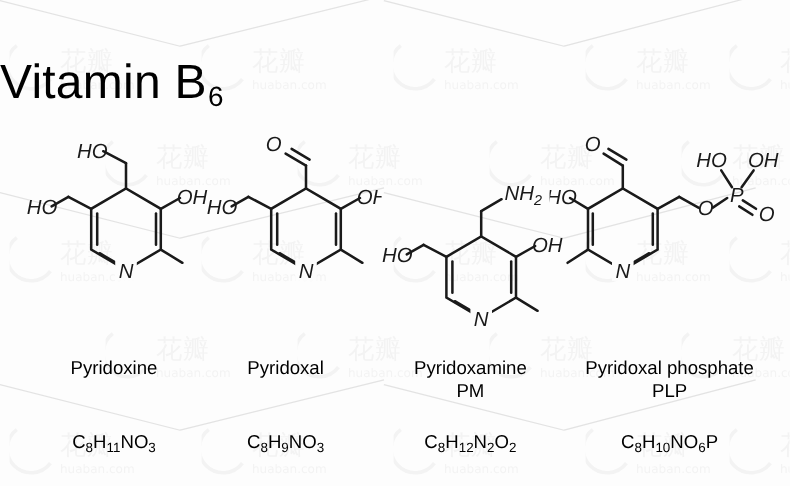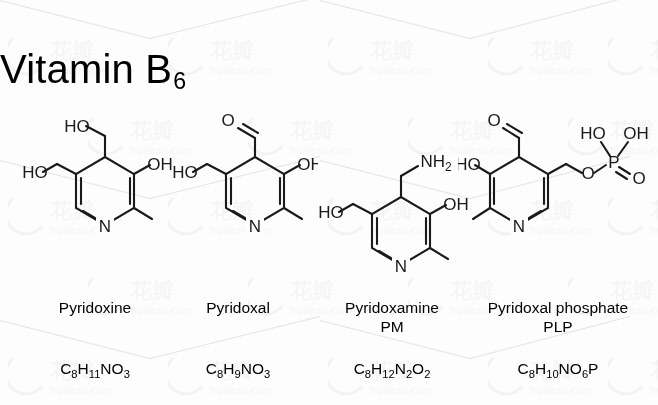--- a/index.html
+++ b/index.html
@@ -62,20 +62,21 @@
   }
 
   
   #structures-row {
     position: absolute;
     top: 112px;
     left: 0;
     width: 574px;
     height: 135px;
     z-index: 10;
+    font-style: italic;
   }
   .structure {
     position: absolute;
     top: 0;
     height: 135px;
   }
   .structure svg {
     display: block;
   }
 

